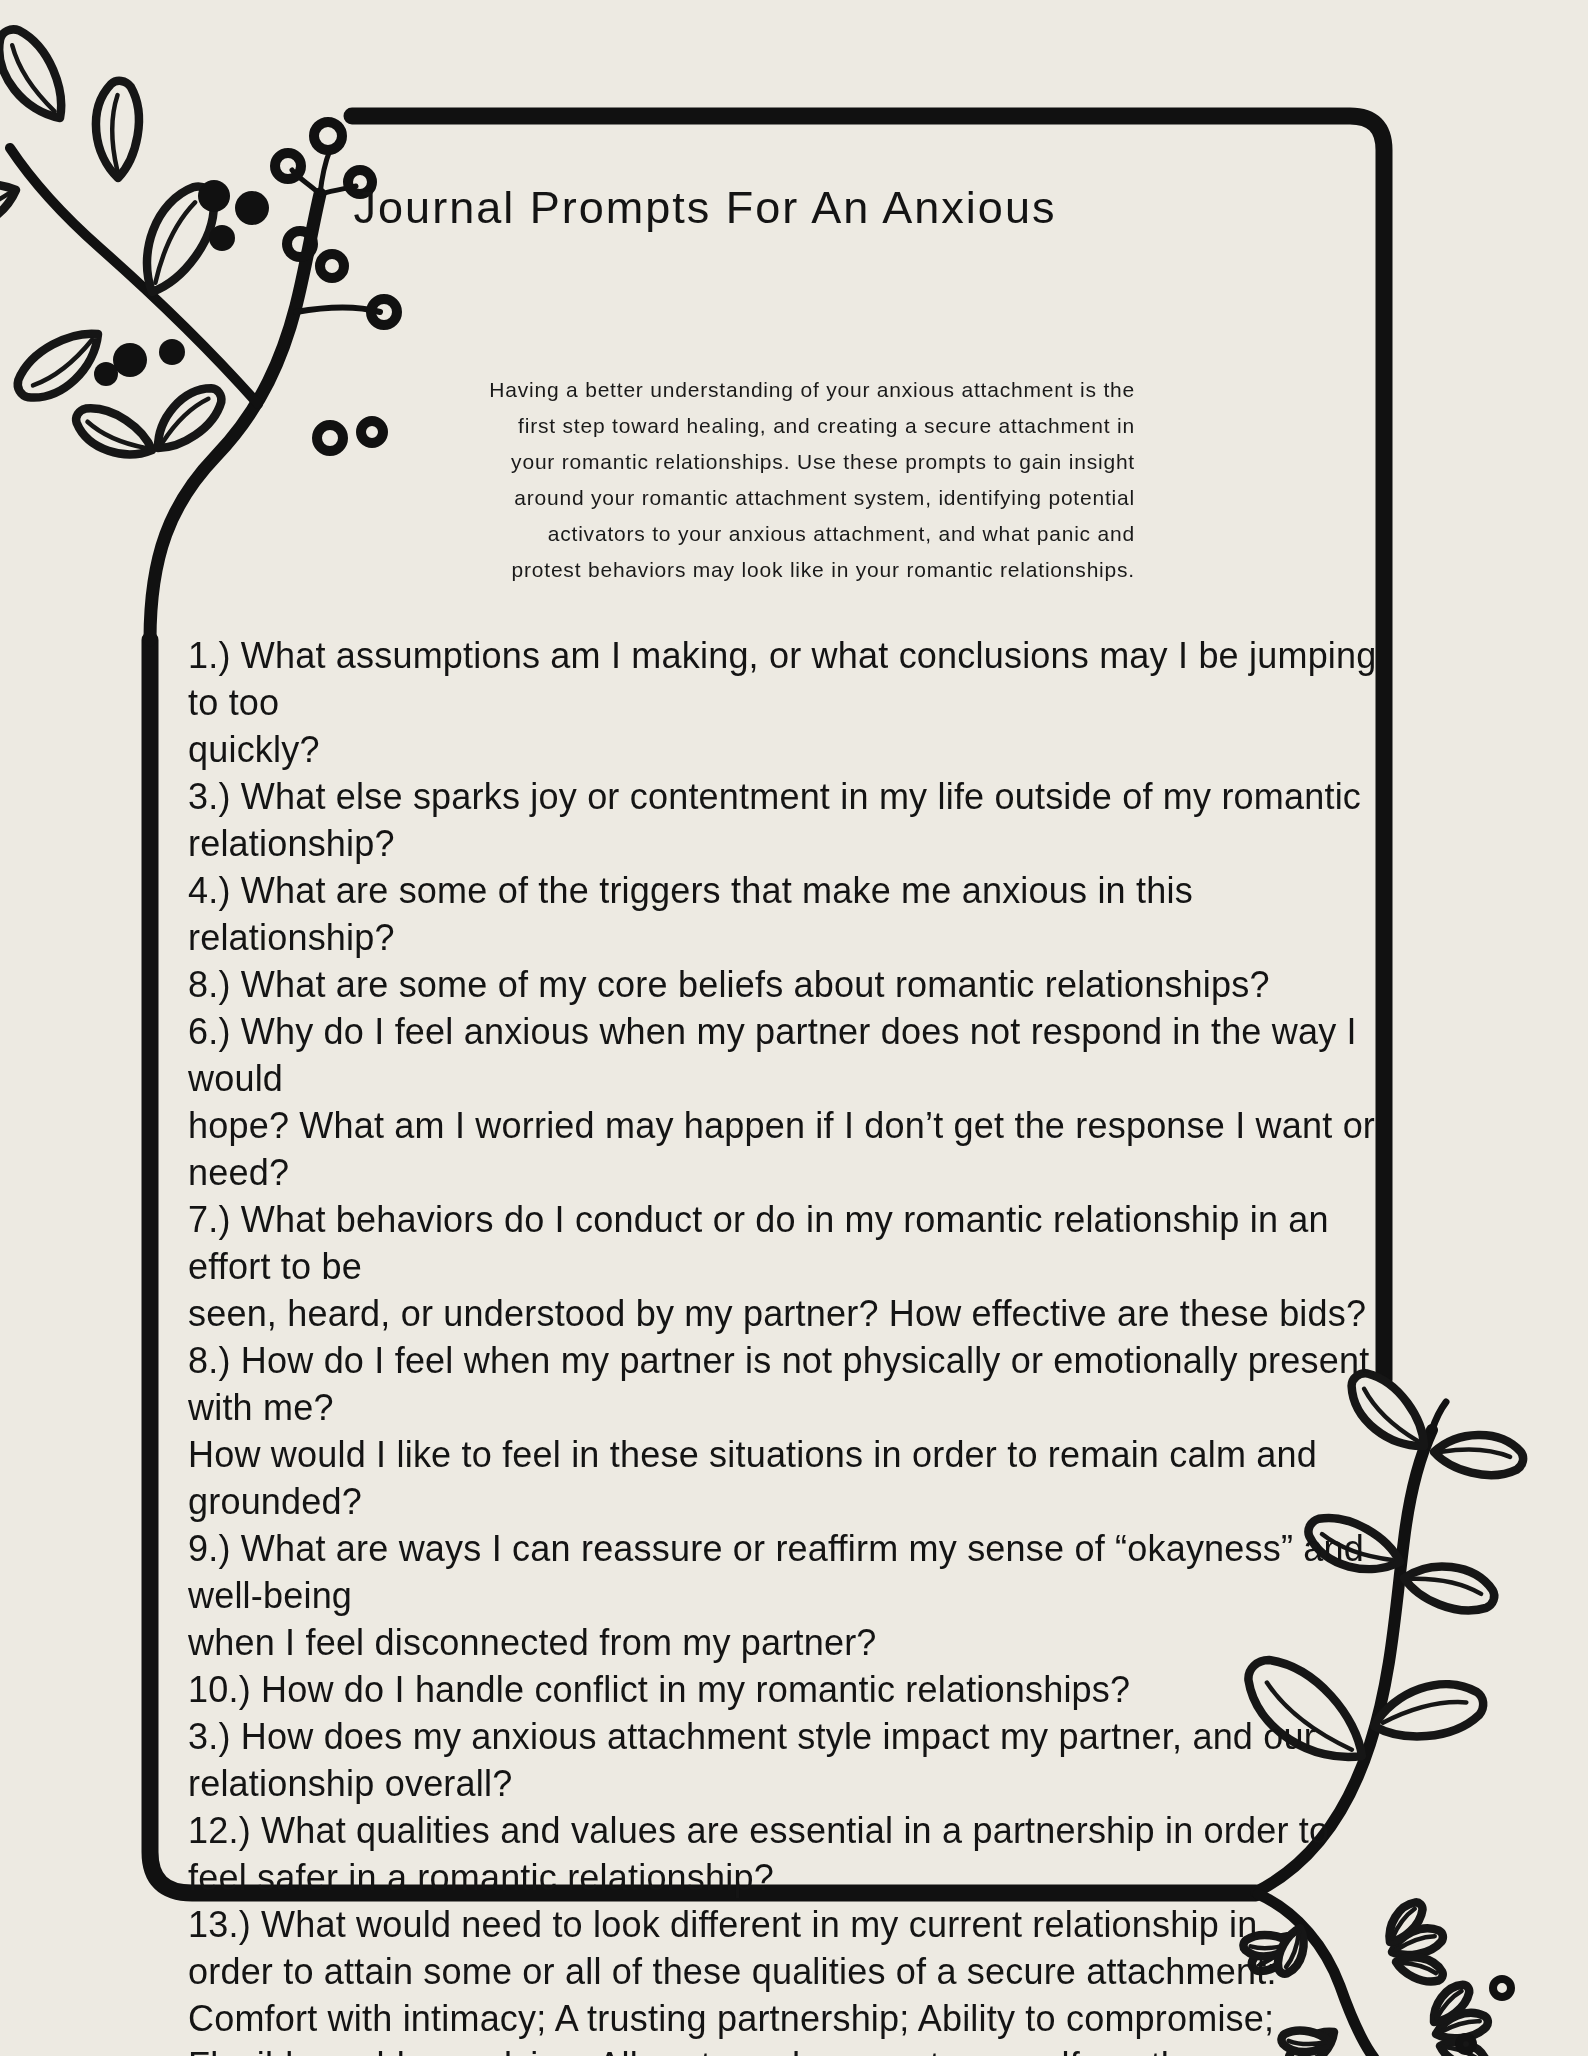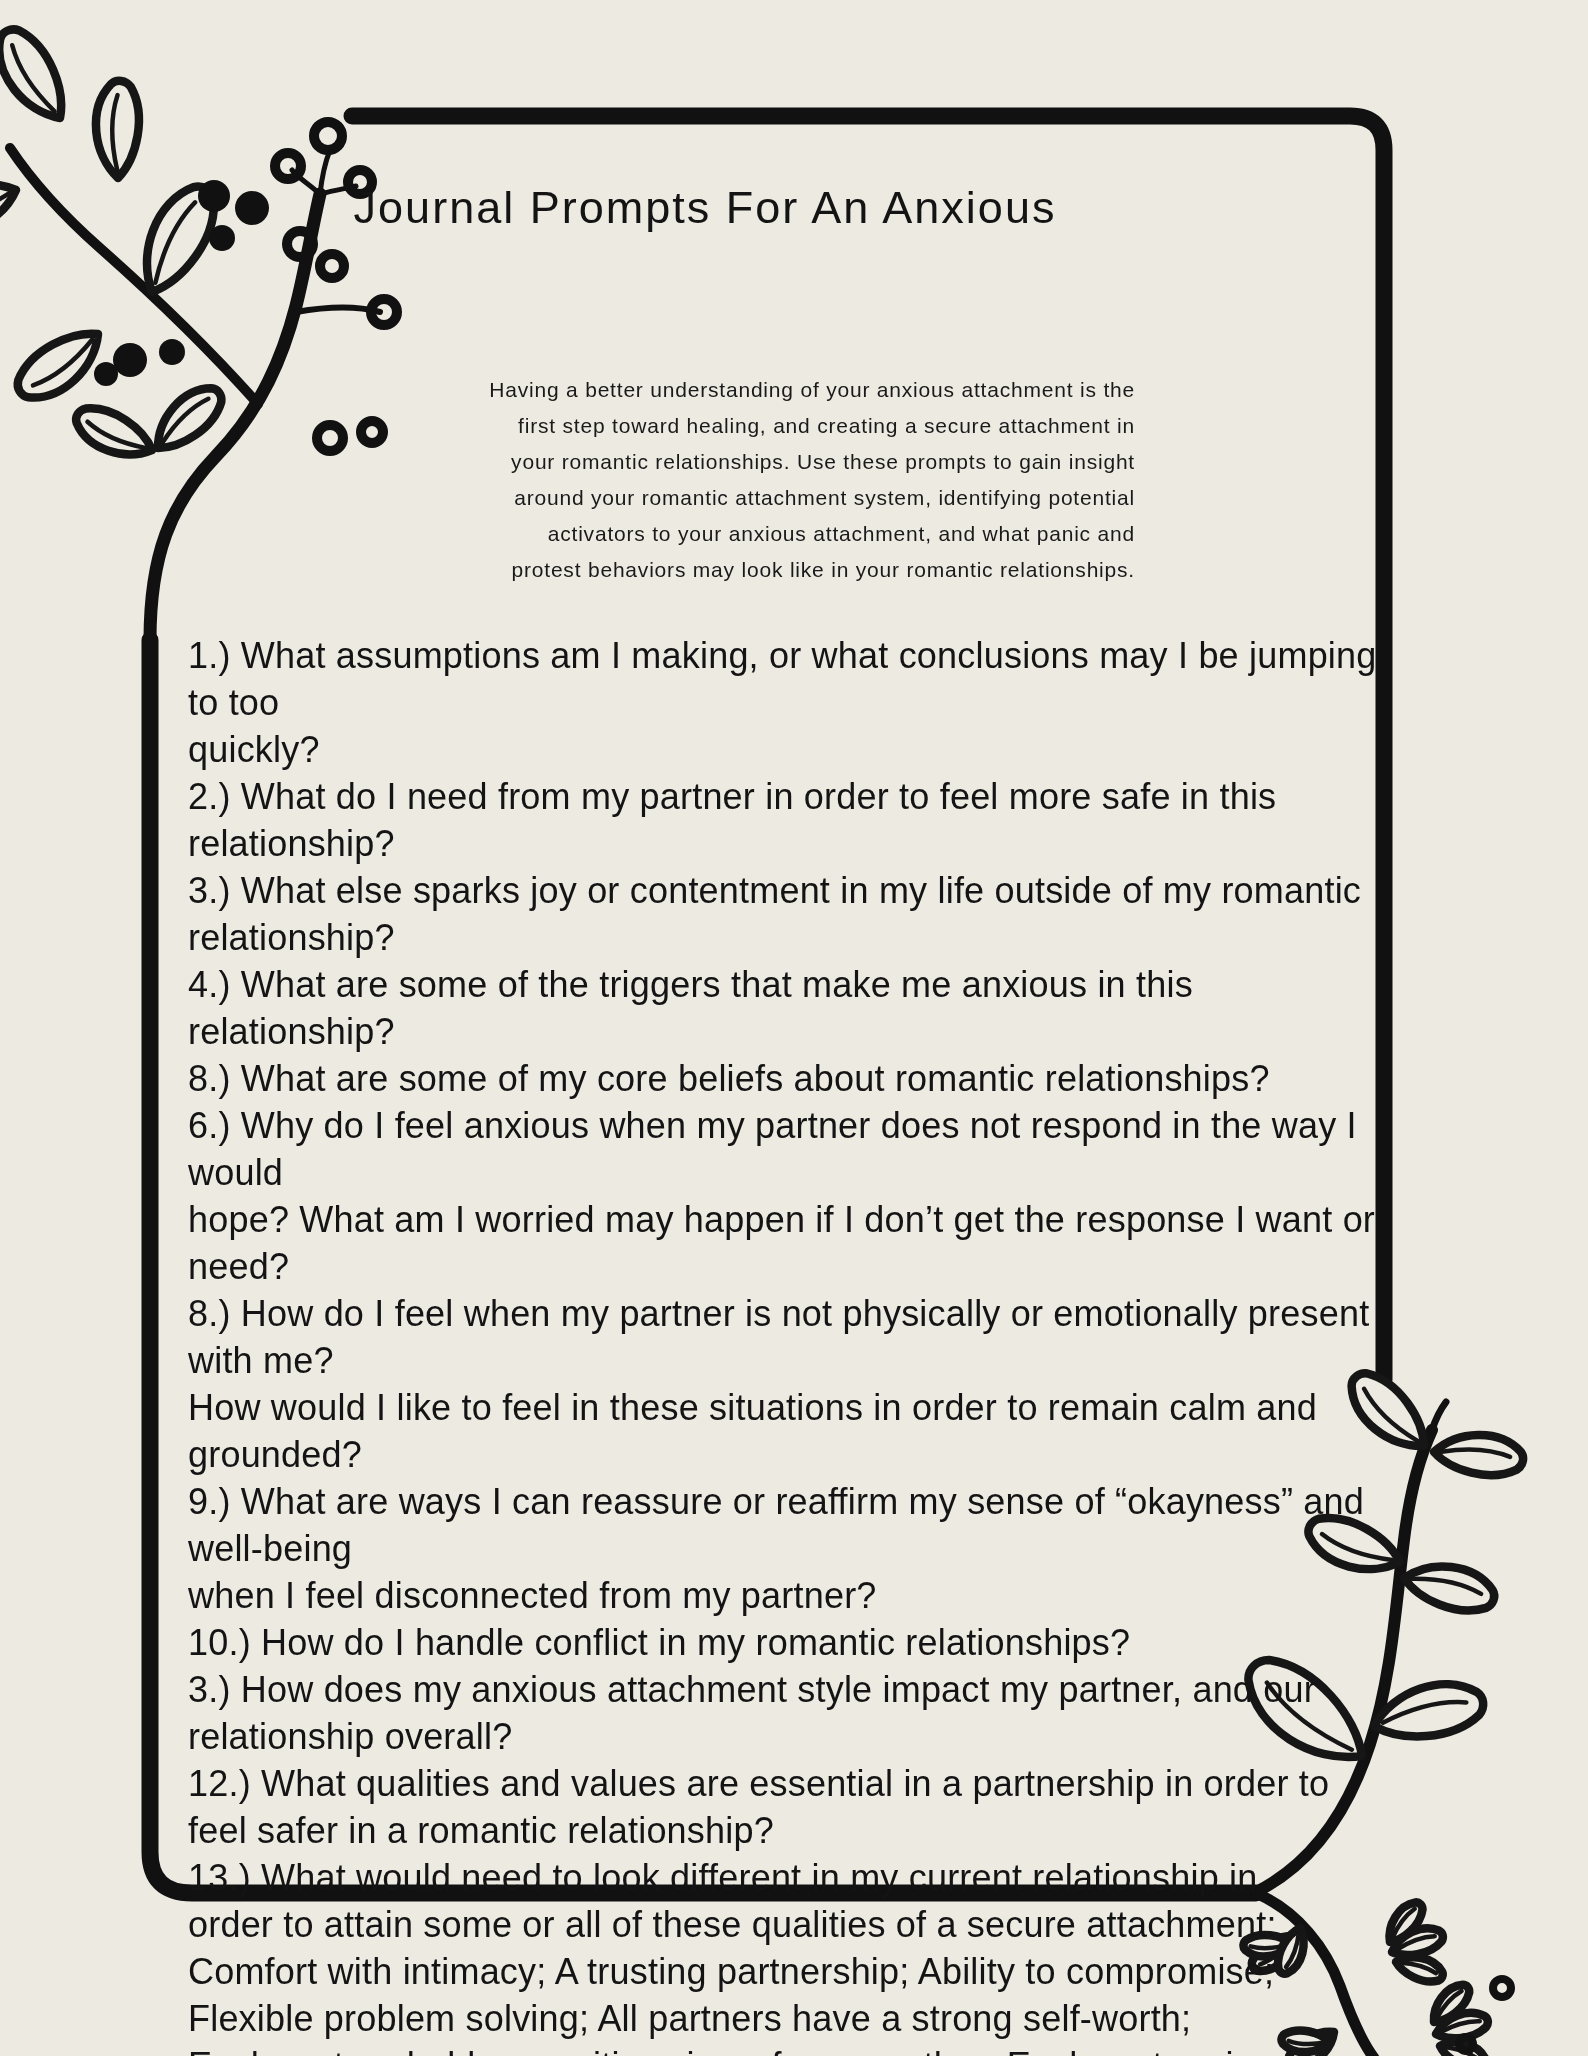--- a/index.html
+++ b/index.html
@@ -125,27 +125,28 @@
   <div class="intro">Having a better understanding of your anxious attachment is the
 first step toward healing, and creating a secure attachment in
 your romantic relationships. Use these prompts to gain insight
 around your romantic attachment system, identifying potential
 activators to your anxious attachment, and what panic and
 protest behaviors may look like in your romantic relationships.</div>
 
   <div class="prompts">
     <div class="prompt">1.) What assumptions am I making, or what conclusions may I be jumping to too
 quickly?</div>
-    <div class="prompt">2.) What do I need from my partner in order to feel more safe in this relationship?</div>
     <div class="prompt">3.) What else sparks joy or contentment in my life outside of my romantic
 relationship?</div>
     <div class="prompt">4.) What are some of the triggers that make me anxious in this relationship?</div>
     <div class="prompt">8.) What are some of my core beliefs about romantic relationships?</div>
     <div class="prompt">6.) Why do I feel anxious when my partner does not respond in the way I would
 hope? What am I worried may happen if I don’t get the response I want or need?</div>
+    <div class="prompt">7.) What behaviors do I conduct or do in my romantic relationship in an effort to be
+seen, heard, or understood by my partner? How effective are these bids?</div>
     <div class="prompt">8.) How do I feel when my partner is not physically or emotionally present with me?
 How would I like to feel in these situations in order to remain calm and grounded?</div>
     <div class="prompt">9.) What are ways I can reassure or reaffirm my sense of “okayness” and well-being
 when I feel disconnected from my partner?</div>
     <div class="prompt">10.) How do I handle conflict in my romantic relationships?</div>
     <div class="prompt">3.) How does my anxious attachment style impact my partner, and our
 relationship overall?</div>
     <div class="prompt">12.) What qualities and values are essential in a partnership in order to
 feel safer in a romantic relationship?</div>
     <div class="prompt">13.) What would need to look different in my current relationship in

